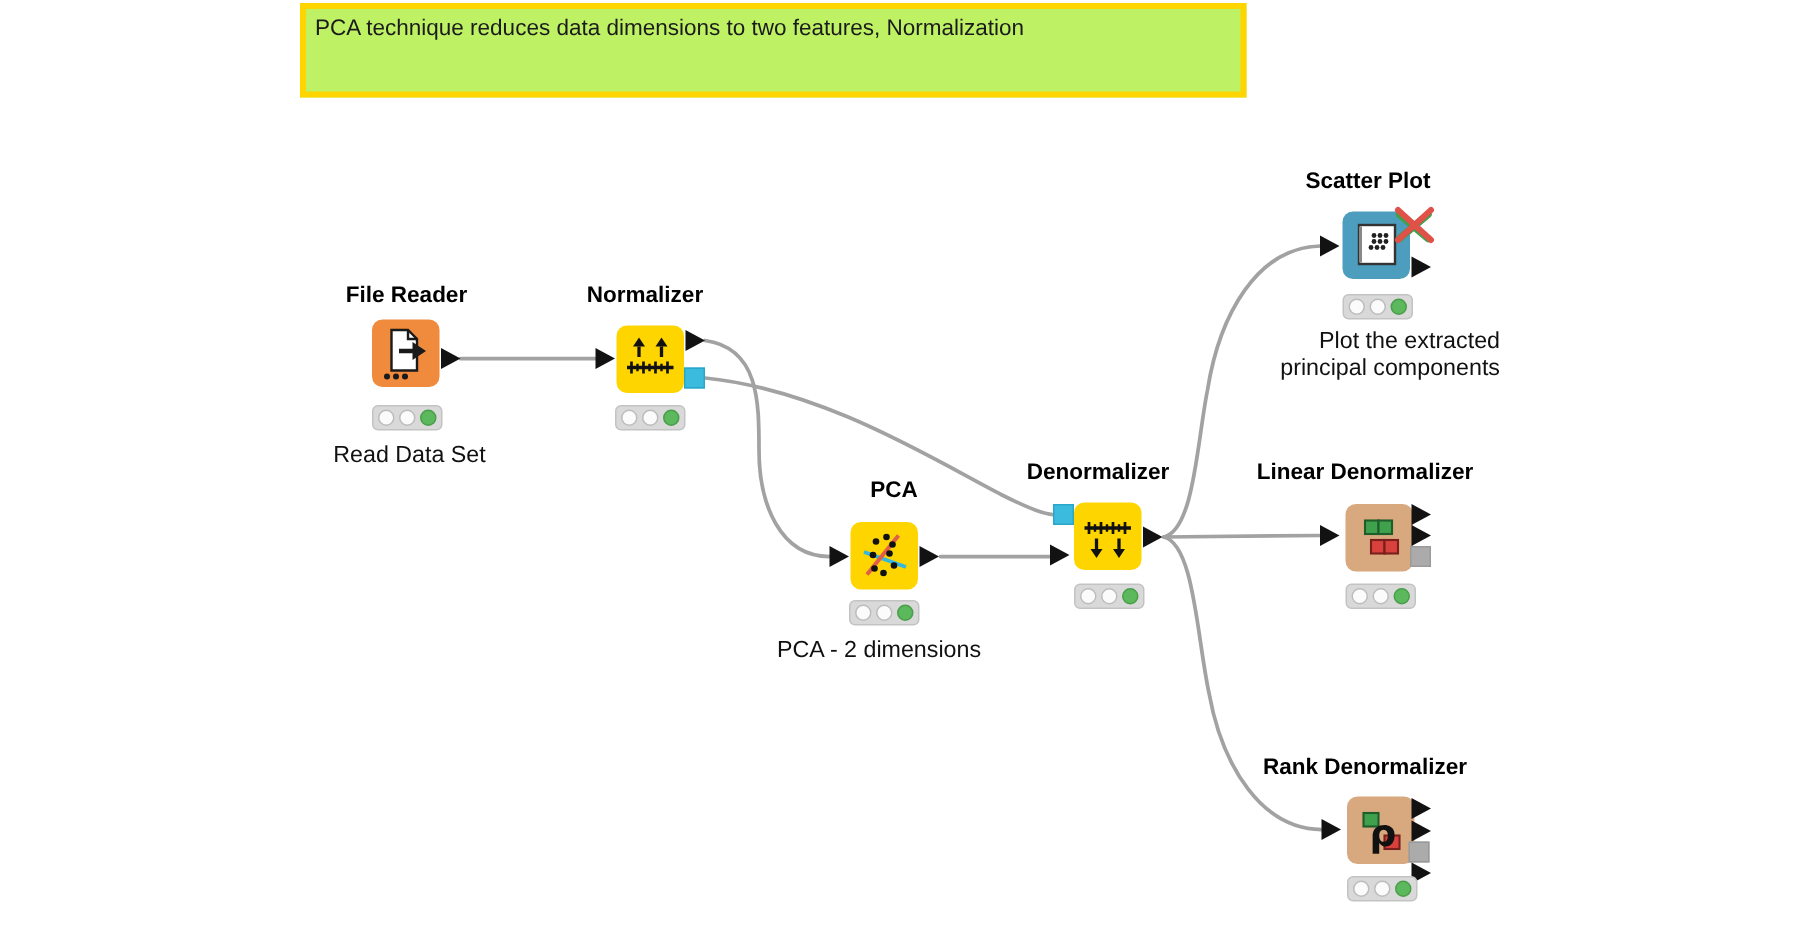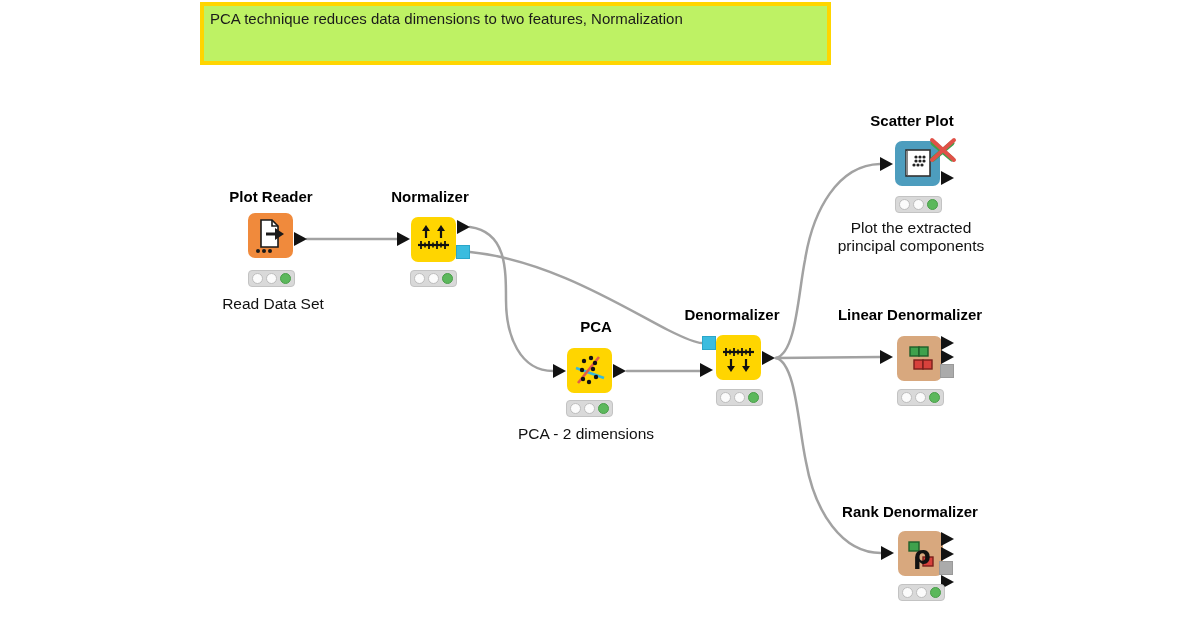--- a/index.html
+++ b/index.html
@@ -17,21 +17,21 @@
   .node-icon{position:absolute;width:45px;height:45px;border-radius:7px;}
   .node-icon svg{position:absolute;left:0;top:0;}
   .node-label{
     position:absolute;transform:translateX(-50%);white-space:nowrap;
     font-weight:bold;font-size:15px;color:#000;
   }
   .node-comment{
     position:absolute;transform:translateX(-50%);white-space:nowrap;
     font-size:15.5px;color:#111;text-align:right;
   }
-  .node-comment.wrap{white-space:normal;text-align:center;}
+  .node-comment.wrap{white-space:normal;}
   .traffic-light{
     position:absolute;width:47px;height:17px;background:#d9d9d9;
     border:1px solid #c3c3c3;border-radius:4px;box-sizing:border-box;
     display:flex;align-items:center;justify-content:center;gap:3px;
   }
   .light{width:11px;height:11px;border-radius:50%;background:#fbfbfb;border:1px solid #bdbdbd;box-sizing:border-box;}
   .traffic-light[data-status="executed"] .light:last-child{background:#5cb85c;border-color:#4a9e4a;}
   .port-tri{
     position:absolute;width:0;height:0;
     border-top:7px solid transparent;border-bottom:7px solid transparent;
@@ -52,21 +52,21 @@
   <path d="M627,371 H700"></path>
   <path d="M776,358 C796,353 798,295 805,260 C813,210 838,165 880,164"></path>
   <path d="M776,358 L880,357"></path>
   <path d="M776,358 C796,363 798,425 806,462 C815,512 842,553 881,553"></path>
 </svg>
 
 <div class="annotation">
   <div>PCA technique reduces data dimensions to two features, Normalization</div>
 </div>
 
-<div class="node-label" style="left:271px;top:188px">Plot Reader</div>
+<div class="node-label" style="left:271px;top:188px">File Reader</div>
 <div class="node-icon" style="left:248px;top:213px;background:#F08A3C">
   <svg width="45" height="45" viewBox="0 0 45 45">
     <path d="M13,7 h11 l6,6 v21 h-17 z" fill="#ffffff" stroke="#1a1a1a" stroke-width="1.6"></path>
     <path d="M24,7 v6 h6" fill="none" stroke="#1a1a1a" stroke-width="1.6"></path>
     <line x1="18" y1="21" x2="28" y2="21" stroke="#1a1a1a" stroke-width="3"></line>
     <path d="M27,15 L36,21 L27,27 z" fill="#1a1a1a"></path>
     <circle cx="10" cy="38" r="2" fill="#1a1a1a"></circle>
       <circle cx="16" cy="38" r="2" fill="#1a1a1a"></circle>
       <circle cx="22" cy="38" r="2" fill="#1a1a1a"></circle>
   </svg>

